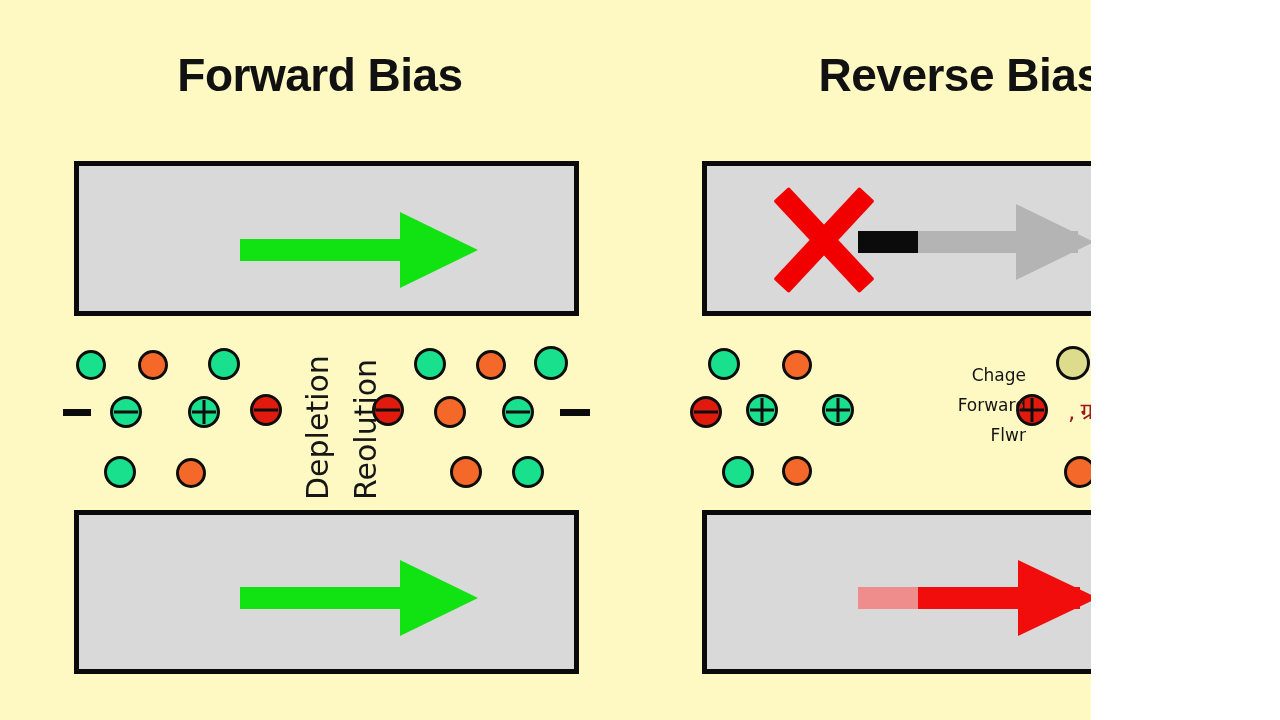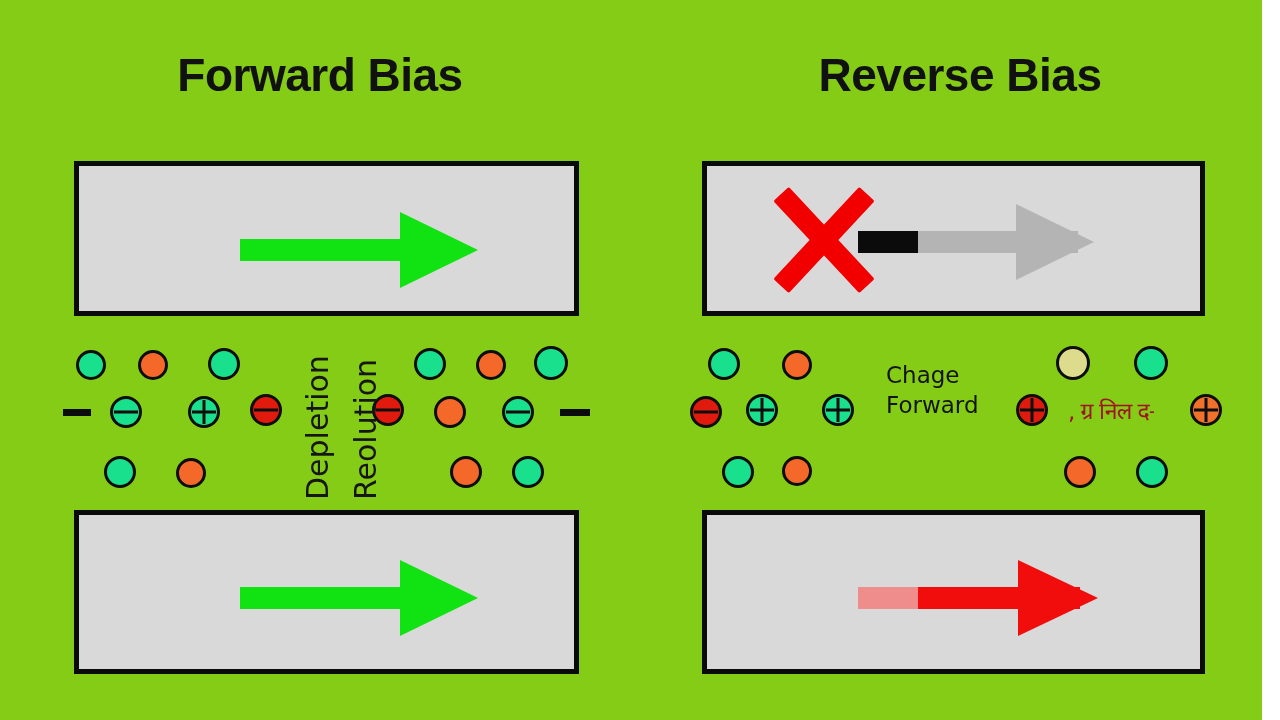--- a/index.html
+++ b/index.html
@@ -2,23 +2,23 @@
 <html><head>
 <meta charset="utf-8">
 <style>
   html, body {
     margin: 0;
     padding: 0;
     background: #ffffff;
   }
   #stage {
     position: relative;
-    width: 1262px;
+    width: 1091px;
     height: 720px;
-    background: #84cc16;
+    background: #fef9c3;
     overflow: hidden;
     font-family: "Liberation Sans", sans-serif;
   }
 
   
   .panel-title {
     position: absolute;
     font-size: 46px;
     font-weight: bold;
     color: #111111;
@@ -134,22 +134,22 @@
     transform-origin: left top;
     transform: rotate(-90deg);
     font-family: "DejaVu Sans", sans-serif;
   }
 
   
   #caption-flow {
     position: absolute;
     left: 886px; top: 360px;
     width: 140px;
-    text-align: left;
-    font-size: 23px;
+    text-align: right;
+    font-size: 17px;
     line-height: 30px;
     color: #141414;
     font-family: "DejaVu Sans", sans-serif;
   }
   #caption-flow .line { display: block; white-space: nowrap; }
 
   
   #scribble-artifact {
     position: absolute;
     left: 1068px; top: 394px;
@@ -264,17 +264,18 @@
       <div class="terminal-dash" style="left: 63px; top: 409px; width: 28px;"></div>
       <div class="terminal-dash" style="left: 560px; top: 409px; width: 30px;"></div>
     </div>
 
   <div class="vlabel" style="left:300px; top:500px;">Depletion</div>
   <div class="vlabel" style="left:348px; top:500px;">Reolution</div>
 
   <div id="caption-flow">
     <span class="line">Chage</span>
     <span class="line">Forward</span>
+    <span class="line">Flwr</span>
   </div>
 
   <div id="scribble-artifact">, ग्र निल द—</div>
 
 </div>
 
 </body></html>

